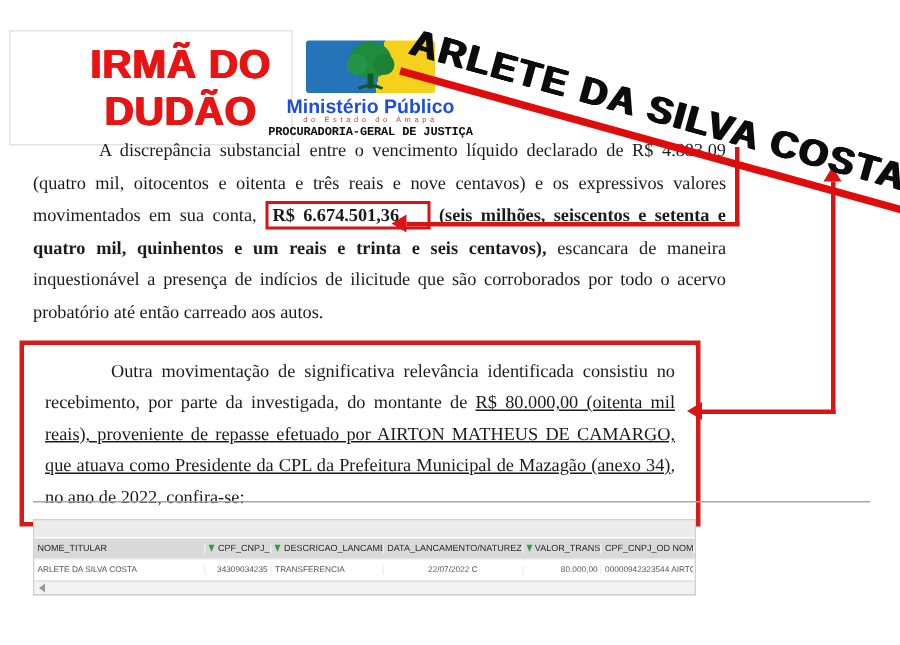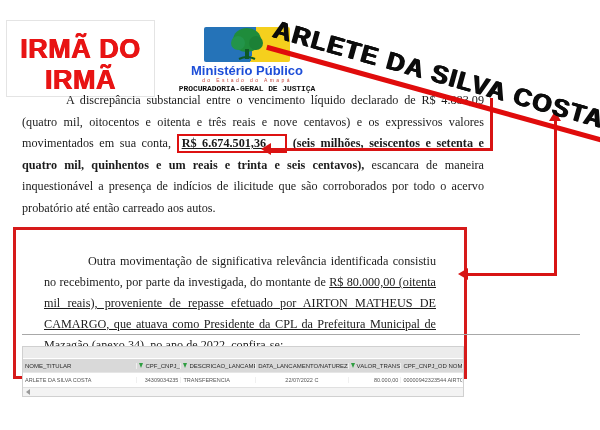--- a/index.html
+++ b/index.html
@@ -2,21 +2,21 @@
 <html><head>
 <meta charset="utf-8">
 <style>
   html,body{margin:0;padding:0;background:#fff;}
   .page{position:relative;width:600px;height:430px;background:#ffffff;overflow:hidden;
         font-family:"Liberation Serif",serif;color:#1b1b1b;}
 
   
   .tl-label{position:absolute;left:6px;top:20px;width:147px;height:75px;
             border:1px solid #e4e4e4;background:#fff;display:flex;flex-direction:column;
-            align-items:center;justify-content:flex-end;}
+            align-items:center;justify-content:center;padding-left:40px;}
   .tl-label div{font-family:"Liberation Sans",sans-serif;font-weight:bold;font-size:27px;
                 line-height:31px;color:#e81414;letter-spacing:.5px;
                 text-shadow:.6px 0 0 #e81414,-.6px 0 0 #e81414;}
 
   
   .logo{position:absolute;left:167px;top:27px;width:160px;text-align:center;}
   .flag{position:relative;width:86px;height:35px;margin:0 auto;
         background:linear-gradient(100deg,#2573b8 0 57%,#f5d01d 57% 100%);
         border-radius:2px;}
   .flag svg{position:absolute;left:50%;top:0;transform:translateX(-50%);}
@@ -32,24 +32,24 @@
           transform-origin:left top;white-space:nowrap;z-index:5;
           border-bottom:5px solid #e00c0c;padding:0 4px 3px 2px;}
   .banner span{font-family:"Liberation Sans",sans-serif;font-weight:bold;font-size:25px;
                letter-spacing:1.5px;color:#0c0c0c;
                text-shadow:.8px 0 0 #0c0c0c,-.8px 0 0 #0c0c0c;}
 
   
   .para1{position:absolute;left:22px;top:90px;width:462px;margin:0;
          text-align:justify;font-size:12.2px;line-height:21.5px;text-indent:44px;}
   .b{font-weight:bold;}
-  .value-box{font-weight:bold;border:2px solid #dd1111;padding:0 19px 1px 3px;text-decoration:underline;}
+  .value-box{font-weight:bold;border:2px solid #dd1111;padding:0 19px 1px 3px;}
   .red-box{position:absolute;left:13px;top:227px;width:424px;
            border:3px solid #d61a1a;padding:5px 12px 4px 12px;background:#fff;}
-  .para2{margin:16px;text-align:justify;font-size:12.2px;line-height:21px;text-indent:44px;}
+  .para2{margin:2px;text-align:justify;font-size:12.2px;line-height:21px;text-indent:44px;}
   .u{text-decoration:underline;}
 
   
   .rline{position:absolute;background:#d81414;z-index:4;}
   .ah{position:absolute;width:0;height:0;z-index:4;}
   .ah-left{border-top:6px solid transparent;border-bottom:6px solid transparent;
            border-right:10px solid #d81414;}
   .ah-up{border-left:6px solid transparent;border-right:6px solid transparent;
          border-bottom:10px solid #d81414;}
 
@@ -78,21 +78,21 @@
   .scroll-arrow{width:0;height:0;border-top:3px solid transparent;
                 border-bottom:3px solid transparent;border-right:4px solid #9a9a9a;}
 </style>
 </head>
 <body>
 
 <div class="page">
 
   <div class="tl-label">
     <div>IRMÃ DO</div>
-    <div>IRMÃ</div>
+    <div>DUDÃO</div>
   </div>
 
   <div class="logo">
     <div class="flag">
       <svg width="40" height="35" viewBox="0 0 40 35">
         <ellipse cx="20" cy="13" rx="14" ry="12" fill="#1f8c3b"></ellipse>
         <circle cx="11" cy="16" r="7" fill="#23944a"></circle>
         <circle cx="29" cy="16" r="7" fill="#1c8136"></circle>
         <rect x="18" y="22" width="4" height="10" fill="#0e5a26"></rect>
         <path d="M12 32 Q20 28 28 32" stroke="#0e5a26" stroke-width="2" fill="none"></path>

